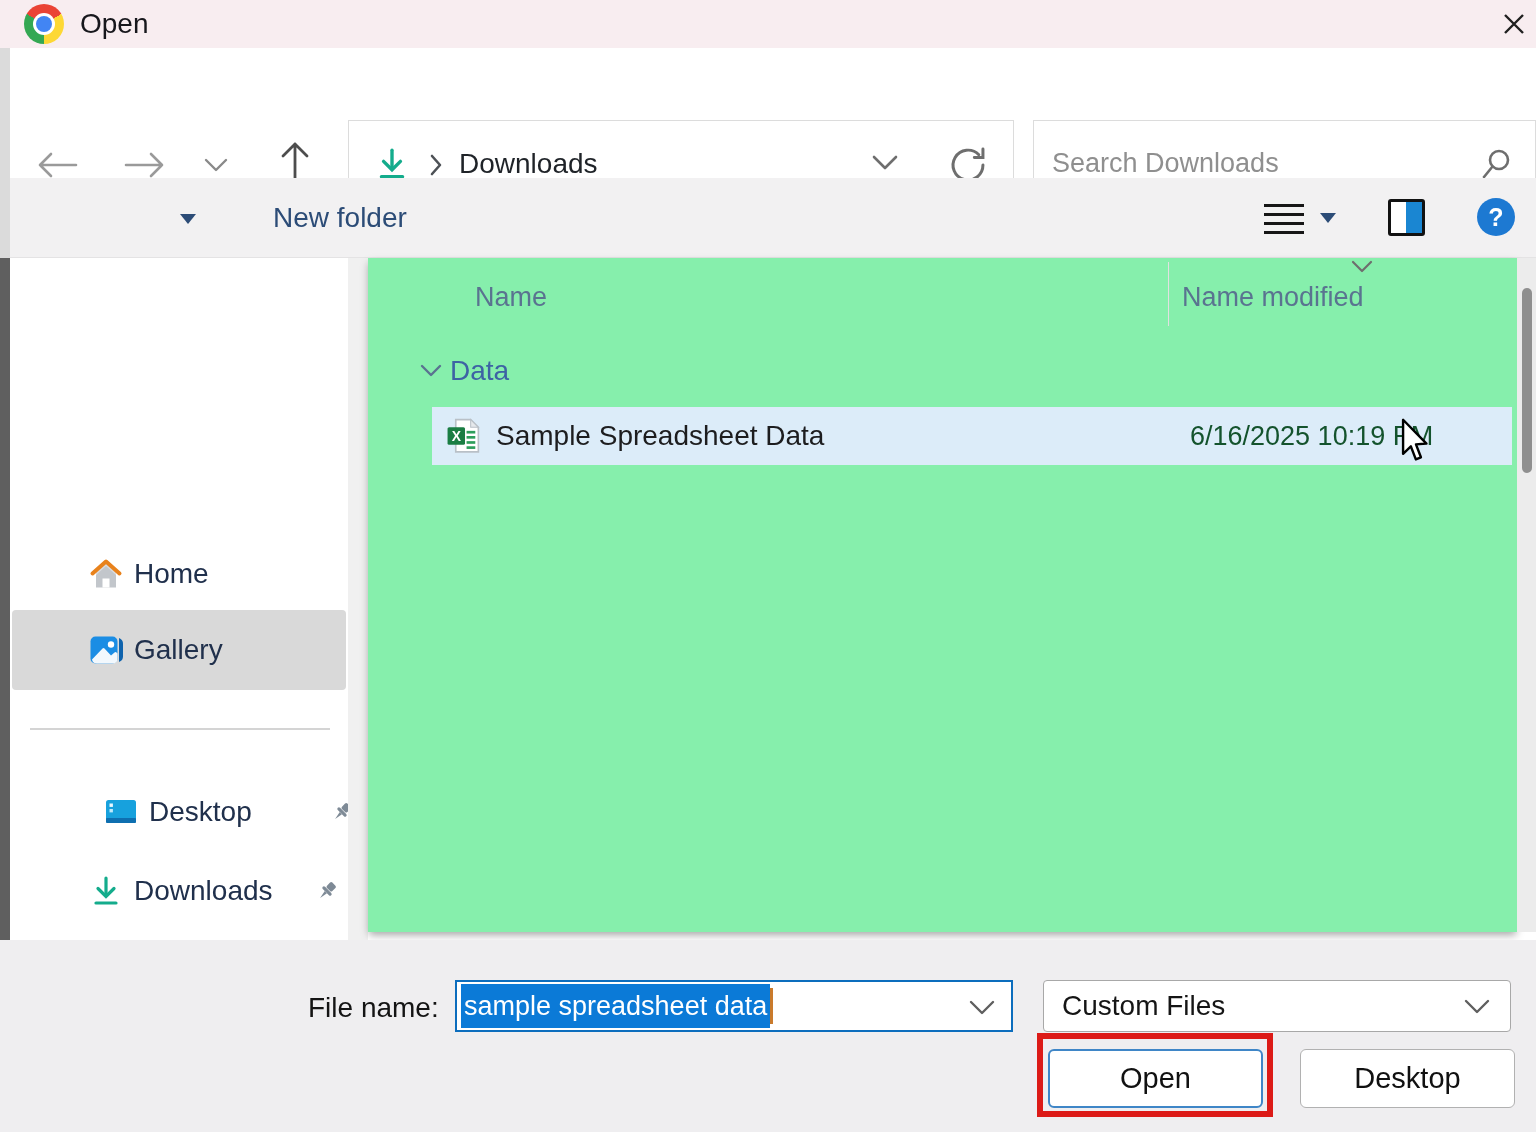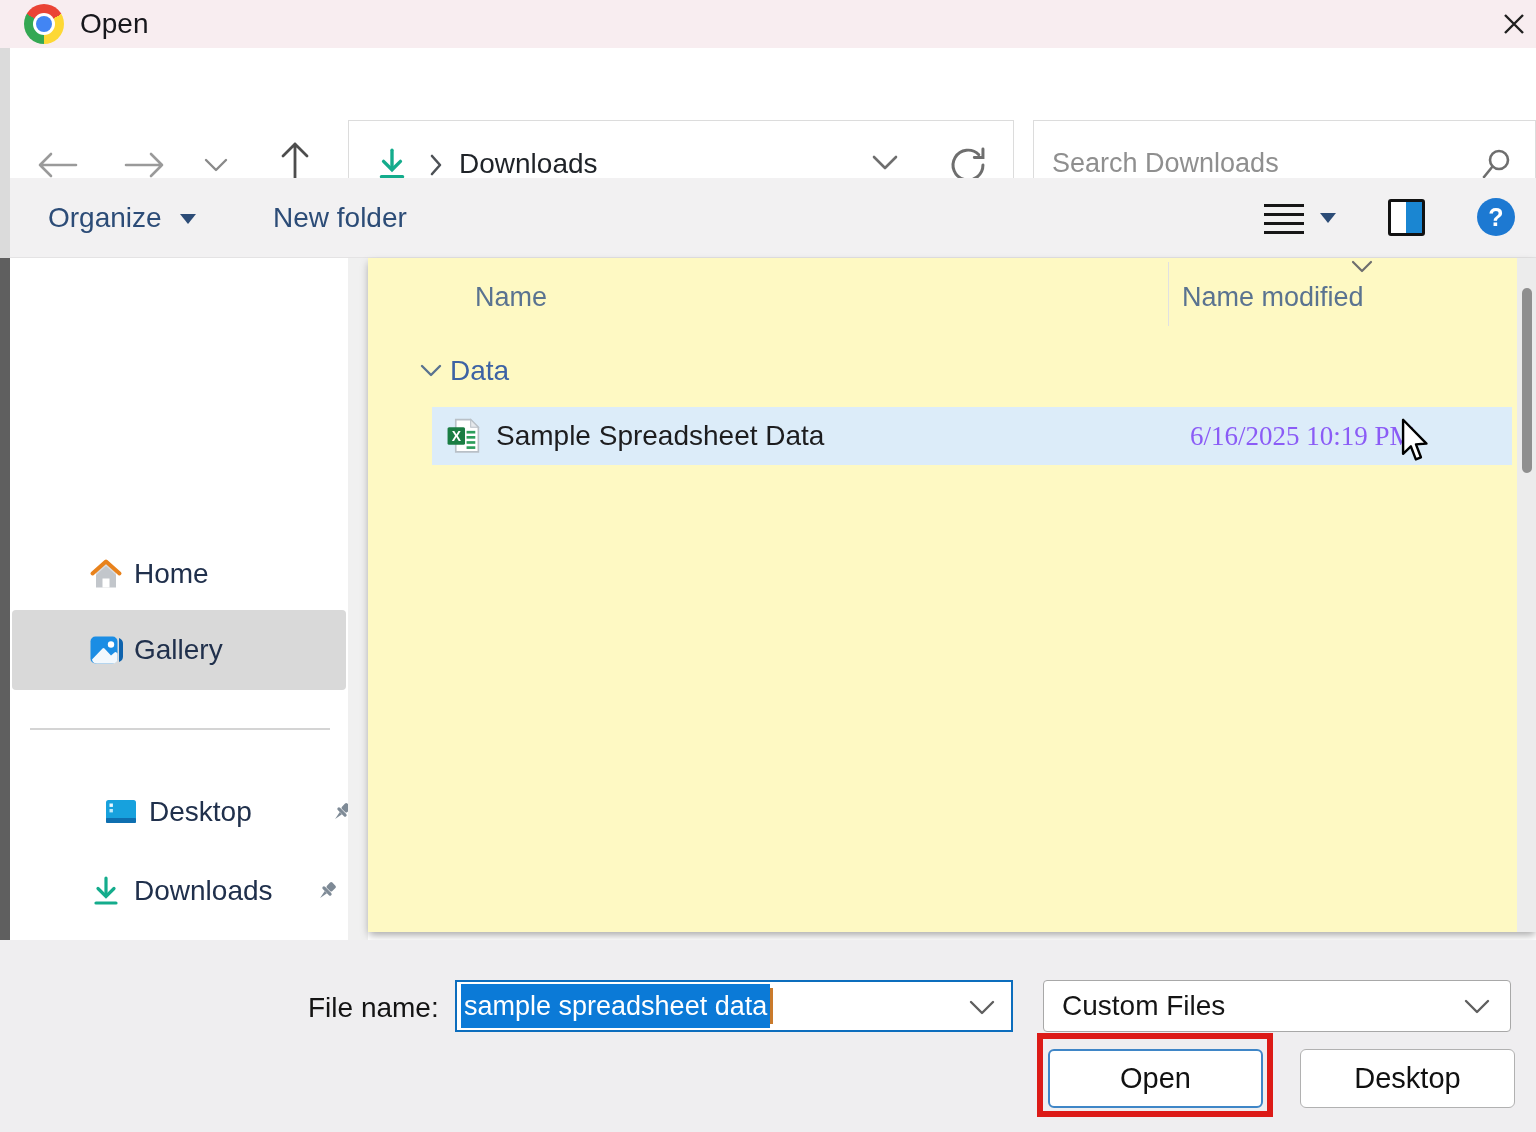--- a/index.html
+++ b/index.html
@@ -36,27 +36,27 @@
   .edge-light{left:0;top:48px;width:10px;height:210px;background:#dbdbdb;}
   .edge-dark{left:0;top:258px;width:10px;height:682px;background:#5f5f5f;}
   .edge-lower{left:0;top:940px;width:4px;height:150px;background:#9a9a9a;}
   
   .side-label{font-size:28px;color:#20304c;}
   .side-row{display:flex;align-items:center;}
   .gallery-bg{left:12px;top:352px;width:334px;height:80px;background:#d9d9d9;border-radius:4px;}
   .side-sep{left:30px;top:470px;width:300px;height:2px;background:#d4d4d4;}
   .gapcol{left:348px;top:258px;width:20px;height:682px;background:#f0f0f0;}
   
-  .files-panel{left:368px;top:258px;width:1149px;height:674px;background:#fef9c3;
-               box-shadow:0 4px 8px -1px rgba(0,0,0,0.35);padding-left:19px;}
+  .files-panel{left:368px;top:258px;width:1149px;height:674px;background:#86efac;
+               box-shadow:0 4px 8px -1px rgba(0,0,0,0.35);}
   .colhead{font-size:27px;color:#5a7390;}
   .group-label{font-size:28px;color:#3d63a4;}
   .file-row{left:432px;top:407px;width:1080px;height:58px;background:#dcecf9;}
   .file-name{font-size:28px;color:#1d1d1f;}
-  .file-date{font-size:27px;color:#8b5cf6;font-family:Liberation Serif, serif;}
+  .file-date{font-size:27px;color:#14532d;}
   
   .sb-track{left:1517px;top:258px;width:19px;height:674px;background:#ececec;}
   .sb-thumb{left:1522px;top:288px;width:10px;height:185px;background:#8f8f8f;border-radius:5px;}
   
   .footer{left:0;top:940px;width:1536px;height:192px;background:#efeef0;}
   .fn-label{font-size:28px;color:#141414;}
   .fn-input{left:455px;top:980px;width:558px;height:52px;background:#fff;border:2px solid #0c6dbd;
             box-sizing:border-box;display:flex;align-items:center;}
   .fn-sel{margin-left:4px;background:#0b7ad7;color:#fff;font-size:27px;line-height:44px;padding:0 3px;}
   .fn-caret{width:3px;height:36px;background:#c97a2c;}
@@ -132,23 +132,20 @@
     <div class="abs boxfield" style="left:1033px;top:72px;width:503px;height:86px;box-sizing:border-box;">
       <input class="search-input" type="text" placeholder="Search Downloads" style="">
       <svg class="abs" style="right:22px;top:26px;" width="34" height="34" viewBox="0 0 34 34" fill="none" stroke="#6e6e6e" stroke-width="2.6">
         <circle cx="20" cy="13" r="9"></circle>
         <path d="M13.5 19.5 L5 30" stroke-linecap="round"></path>
       </svg>
     </div>
   </div>
 
   <div class="abs toolbar">
-    <div class="abs tool-label" style="left:48px;top:0;">
-      <span>Organize</span>
-    </div>
     <div class="abs caret-down" style="left:180px;top:36px;"></div>
     <div class="abs tool-label" style="left:273px;top:0;">
       <span>New folder</span>
     </div>
 
     <div class="abs hamburger" style="left:1264px;top:26px;">
       <div></div>
         <div></div>
         <div></div>
         <div style="margin-bottom:0;"></div>

